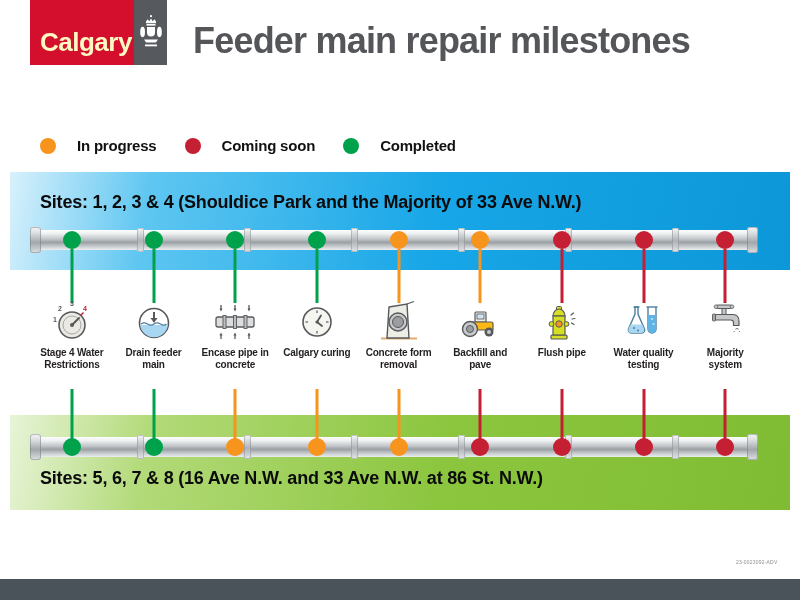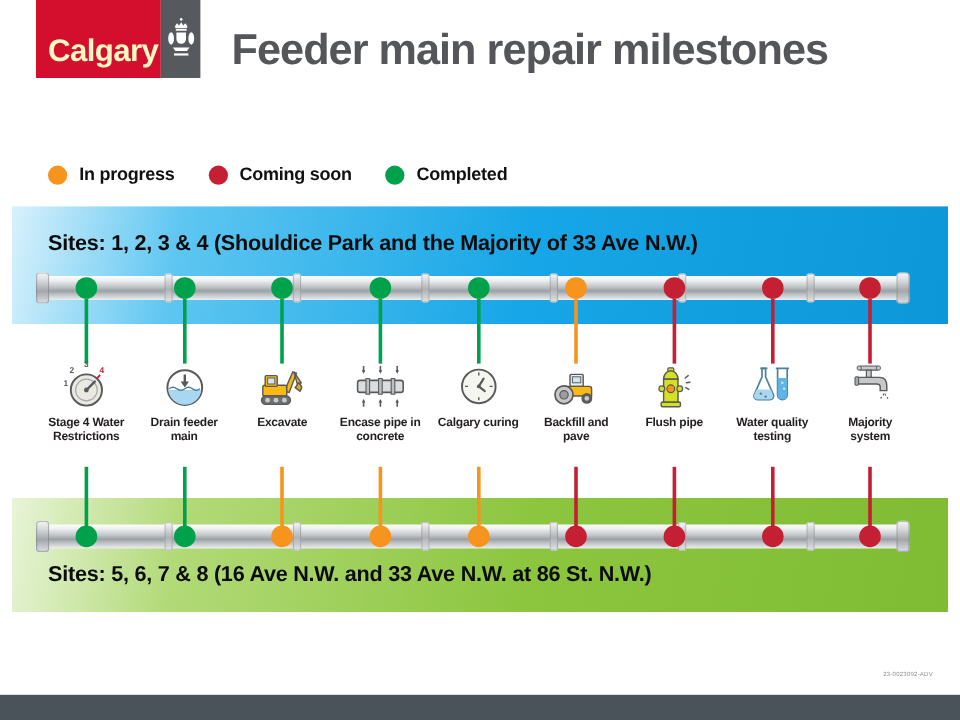--- a/index.html
+++ b/index.html
@@ -8,21 +8,21 @@
   
   .logo-red{position:absolute;left:30px;top:0;width:104px;height:65px;background:#D40F2D;
             display:flex;align-items:flex-end;padding:0 0 7px 10px;box-sizing:border-box;}
   .logo-red span{color:#fef9c3;font-size:26px;font-weight:bold;letter-spacing:-0.5px;}
   .logo-gray{position:absolute;left:134px;top:0;width:33px;height:65px;background:#565A5E;
              display:flex;align-items:center;justify-content:center;}
   .page-title{position:absolute;left:193px;top:20px;margin:0;font-size:36px;font-weight:600;
               color:#54565A;letter-spacing:-0.8px;}
   
   .legend{position:absolute;left:40px;top:137px;display:flex;gap:28px;align-items:center;}
-  .legend-item{display:flex;align-items:center;gap:10px;}
+  .legend-item{display:flex;align-items:center;gap:21px;}
   .legend-dot{width:16px;height:16px;border-radius:50%;}
   .legend-label{font-size:15px;font-weight:bold;color:#111;letter-spacing:-0.2px;}
   
   .band{position:absolute;left:10px;width:780px;text-decoration:underline;}
   .band-top{top:172px;height:98px;
     background:linear-gradient(100deg,#d8f1fc 0%,#5ec6f1 18%,#17a6e7 55%,#0c97d8 100%);}
   .band-bottom{top:415px;height:95px;
     background:linear-gradient(100deg,#e8f4d8 0%,#b2da78 18%,#8cc63f 55%,#7fbc33 100%);}
   .band-title{position:absolute;left:30px;font-size:18px;font-weight:bold;color:#0b0b0b;
               letter-spacing:-0.2px;white-space:nowrap;}
@@ -151,41 +151,20 @@
           <path d="M9 24 q3 -2.4 6.5 0 t6.5 0 t6.5 0 t6 0" fill="none" stroke="#4E7F9E" stroke-width="1.2"></path>
           <line x1="22" y1="12" x2="22" y2="19.5" stroke="#58595B" stroke-width="2"></line>
           <path d="M18.5 18 L22 23 L25.5 18 Z" fill="#58595B"></path>
         </svg>
       </div>
     <div class="m-label">Drain feeder main</div>
     <div class="vline bottom-line" style="background: rgb(0, 161, 75);"></div>
     <div class="dot bottom-dot" style="background: rgb(0, 161, 75);"></div>
   </div>
 
-  <div class="milestone-col">
-    <div class="dot top-dot" style="background: rgb(0, 161, 75);"></div>
-    <div class="vline top-line" style="background: rgb(0, 161, 75);"></div>
-    <div class="m-icon">
-        <svg viewBox="0 0 44 44">
-          <path d="M24 26 L31 10 L34 11 L28 27 Z" fill="#FDB913" stroke="#58595B" stroke-width="1.2"></path>
-          <path d="M32 10 L38 19 L35 21 Z" fill="#FDB913" stroke="#58595B" stroke-width="1.2"></path>
-          <path d="M36 19 q4 3 1 7 l-4 -3 Z" fill="#E8A713" stroke="#58595B" stroke-width="1.2"></path>
-          <rect x="6" y="21" width="20" height="9" rx="1.5" fill="#FDB913" stroke="#58595B" stroke-width="1.2"></rect>
-          <rect x="8" y="13" width="10" height="9" rx="1" fill="#FDB913" stroke="#58595B" stroke-width="1.2"></rect>
-          <rect x="10" y="15" width="6" height="5" fill="#CDE6F5" stroke="#58595B" stroke-width="0.8"></rect>
-          <rect x="5" y="30" width="24" height="7" rx="3.5" fill="#6D6E71" stroke="#58595B" stroke-width="1.2"></rect>
-          <circle cx="10" cy="33.5" r="2" fill="#C7C8CA"></circle>
-          <circle cx="17" cy="33.5" r="2" fill="#C7C8CA"></circle>
-          <circle cx="24" cy="33.5" r="2" fill="#C7C8CA"></circle>
-        </svg>
-      </div>
-    <div class="m-label">Excavate</div>
-    <div class="vline bottom-line" style="background: rgb(247, 148, 30);"></div>
-    <div class="dot bottom-dot" style="background: rgb(247, 148, 30);"></div>
-  </div>
 
   <div class="milestone-col">
     <div class="dot top-dot" style="background: rgb(0, 161, 75);"></div>
     <div class="vline top-line" style="background: rgb(0, 161, 75);"></div>
     <div class="m-icon">
         <svg viewBox="0 0 44 44">
           <g stroke="#58595B" stroke-width="1.3">
             <line x1="8" y1="5" x2="8" y2="10"></line>
             <line x1="22" y1="5" x2="22" y2="10"></line>
             <line x1="36" y1="5" x2="36" y2="10"></line>
@@ -225,20 +204,36 @@
           <line x1="22" y1="22" x2="26" y2="15.5" stroke="#58595B" stroke-width="1.8" stroke-linecap="round"></line>
           <line x1="22" y1="22" x2="27" y2="26" stroke="#58595B" stroke-width="1.8" stroke-linecap="round"></line>
           <circle cx="22" cy="22" r="1.6" fill="#58595B"></circle>
         </svg>
       </div>
     <div class="m-label">Calgary curing</div>
     <div class="vline bottom-line" style="background: rgb(247, 148, 30);"></div>
     <div class="dot bottom-dot" style="background: rgb(247, 148, 30);"></div>
   </div>
 
+  <div class="milestone-col">
+    <div class="dot top-dot" style="background: rgb(247, 148, 30);"></div>
+    <div class="vline top-line" style="background: rgb(247, 148, 30);"></div>
+    <div class="m-icon">
+        <svg viewBox="0 0 44 44">
+          <line x1="4" y1="38.5" x2="40" y2="38.5" stroke="#E0A96D" stroke-width="2"></line>
+          <line x1="30" y1="4" x2="37" y2="1.5" stroke="#58595B" stroke-width="1.2"></line>
+          <polygon points="12,7 30,4 32,38 10,38" fill="#EDEDE6" stroke="#58595B" stroke-width="1.4"></polygon>
+          <circle cx="21" cy="22" r="9" fill="#C7C8CA" stroke="#58595B" stroke-width="1.4"></circle>
+          <circle cx="21" cy="22" r="5.5" fill="#9B9DA0" stroke="#58595B" stroke-width="1"></circle>
+        </svg>
+      </div>
+    <div class="m-label">Concrete form removal</div>
+    <div class="vline bottom-line" style="background: rgb(247, 148, 30);"></div>
+    <div class="dot bottom-dot" style="background: rgb(247, 148, 30);"></div>
+  </div>
 
   <div class="milestone-col">
     <div class="dot top-dot" style="background: rgb(247, 148, 30);"></div>
     <div class="vline top-line" style="background: rgb(247, 148, 30);"></div>
     <div class="m-icon">
         <svg viewBox="0 0 44 44">
           <rect x="17" y="12" width="11" height="10" rx="1" fill="#EDEDE6" stroke="#58595B" stroke-width="1.2"></rect>
           <rect x="19" y="14" width="7" height="5" fill="#CDE6F5" stroke="#58595B" stroke-width="0.8"></rect>
           <path d="M13 22 h20 a2 2 0 0 1 2 2 v6 h-24 z" fill="#FDB913" stroke="#58595B" stroke-width="1.2"></path>
           <circle cx="12" cy="29" r="7.5" fill="#C7C8CA" stroke="#58595B" stroke-width="1.4"></circle>

